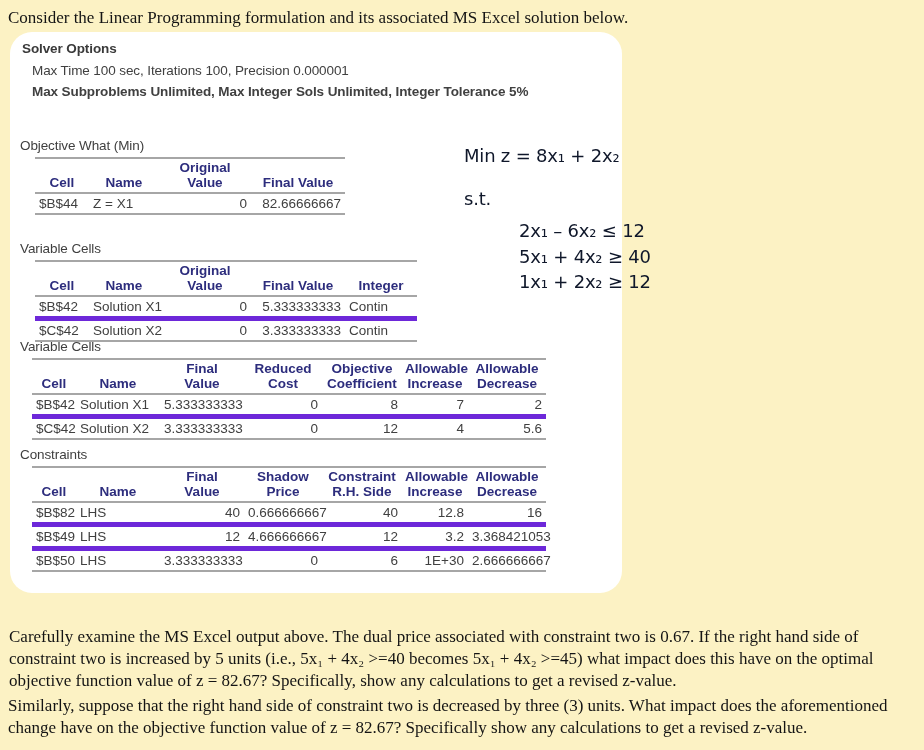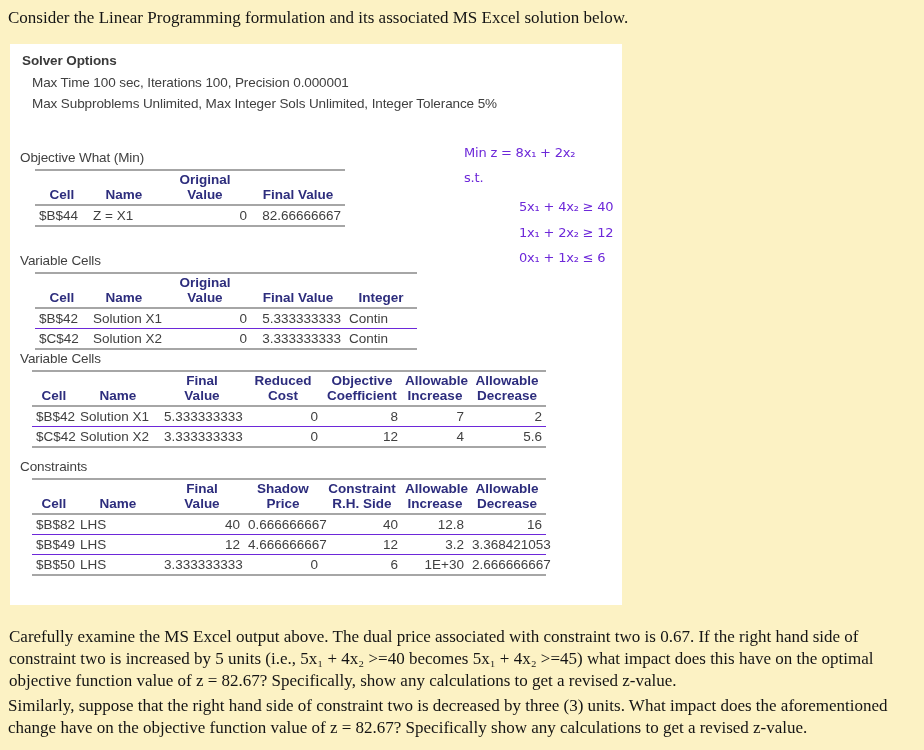--- a/index.html
+++ b/index.html
@@ -1,37 +1,37 @@
 <!DOCTYPE html>
 <html><head>
 <meta charset="utf-8">
 <style>
   html,body{margin:0;padding:0;}
   body{width:924px;height:750px;overflow:hidden;background:#FCF2C4;position:relative;
        font-family:"Liberation Sans",sans-serif;}
   .serif{font-family:Liberation Serif, serif;color:#141414;font-size:17px;line-height:22px;}
   .intro{position:absolute;left:8px;top:7px;width:908px;}
-  .panel{position:absolute;left:10px;top:44px;width:612px;height:561px;background:#FFFFFF;}
+  .panel{position:absolute;left:10px;top:32px;width:612px;height:561px;background:#FFFFFF;border-radius:22px;}
   .excel{font-size:13.5px;color:#404040;letter-spacing:-0.1px;}
   .solver-title{position:absolute;left:12px;top:9px;font-weight:bold;color:#3A3A3A;}
   .solver-line1{position:absolute;left:22px;top:31px;white-space:nowrap;}
-  .solver-line2{position:absolute;left:22px;top:52px;white-space:nowrap;}
+  .solver-line2{position:absolute;left:22px;top:52px;white-space:nowrap;font-weight:bold;}
   .sec-label{position:absolute;color:#3F3F3F;}
   table.report{border-collapse:collapse;table-layout:fixed;position:absolute;
        border-top:2px solid #A6A6A6;border-bottom:2px solid #A6A6A6;
        font-size:13.5px;color:#404040;}
   table.report th{font-weight:bold;color:#2D2D7D;text-align:center;vertical-align:bottom;
        white-space:pre-line;padding:1px 3px 2px 3px;border-bottom:2px solid #A6A6A6;line-height:15px;}
   table.report td{padding:2px 4px;white-space:nowrap;overflow:visible;line-height:15px;}
-  table.report tbody tr:not(:last-child) td{border-bottom:1px solid #6d28d9;}
+  table.report tbody tr:not(:last-child) td{border-bottom:5px solid #6d28d9;}
   td.l{text-align:left;} td.r{text-align:right;}
   .math{position:absolute;left:464px;top:145px;font-family:"DejaVu Sans",sans-serif;
-        font-size:13px;color:#6d28d9;letter-spacing:-0.2px;}
+        font-size:18px;color:#0f172a;letter-spacing:-0.2px;}
   .math .obj{white-space:nowrap;}
-  .math .st{margin-top:10px;}
+  .math .st{margin-top:22px;}
   .math .cons{margin-left:55px;margin-top:9px;}
   .math .cons div{line-height:25.5px;white-space:nowrap;}
   .q1{position:absolute;left:9px;top:626px;width:908px;}
   .q2{position:absolute;left:8px;top:695px;width:908px;}
 </style>
 </head>
 <body>
 
 <div class="serif intro">Consider the Linear Programming formulation and its associated MS Excel solution below.</div>
 
@@ -207,20 +207,20 @@
           <td class="r">2.666666667</td>
         </tr>
       </tbody>
   </table>
 </div>
 
 <div class="math">
   <div class="obj">Min z = 8x₁ + 2x₂</div>
   <div class="st">s.t.</div>
   <div class="cons">
+      <div>2x₁ – 6x₂ ≤ 12</div>
       <div>5x₁ + 4x₂ ≥ 40</div>
       <div>1x₁ + 2x₂ ≥ 12</div>
-      <div>0x₁ + 1x₂ ≤ 6</div>
     </div>
 </div>
 
 <div class="serif q1">Carefully examine the MS Excel output above. The dual price associated with constraint two is 0.67.  If the right hand side of constraint two is increased by 5 units (i.e., 5x₁ + 4x₂ &gt;=40 becomes 5x₁ + 4x₂ &gt;=45) what impact does this have on the optimal objective function value of z = 82.67?  Specifically, show any calculations to get a revised z-value.</div>
 <div class="serif q2">Similarly, suppose that the right hand side of constraint two is decreased by three (3) units.  What impact does the aforementioned change have on the objective function value of z = 82.67?  Specifically show any calculations to get a revised z-value.</div>
 
 </body></html>

